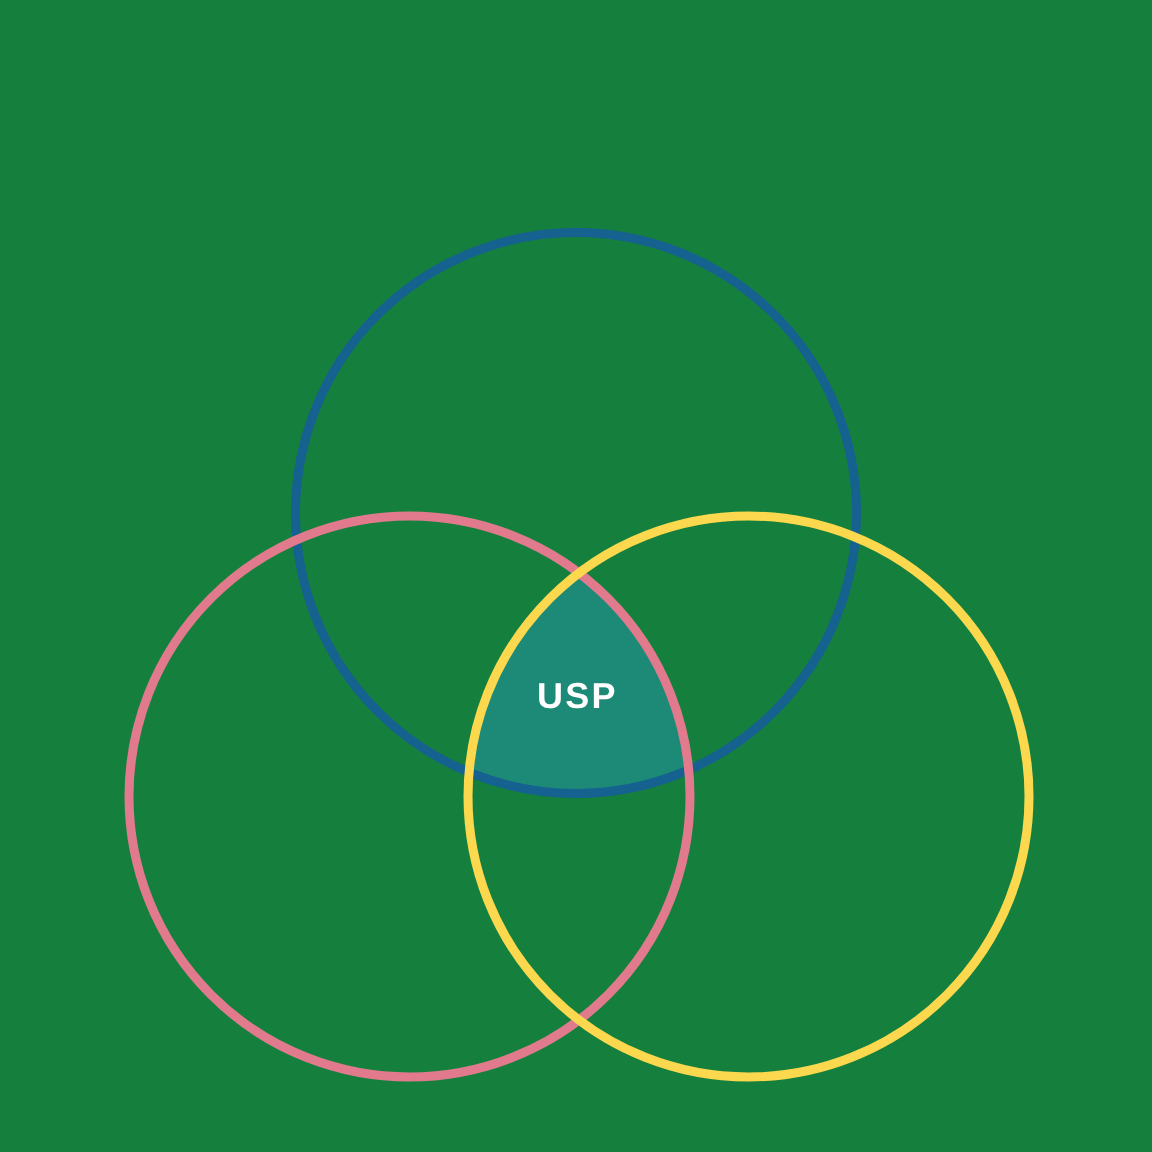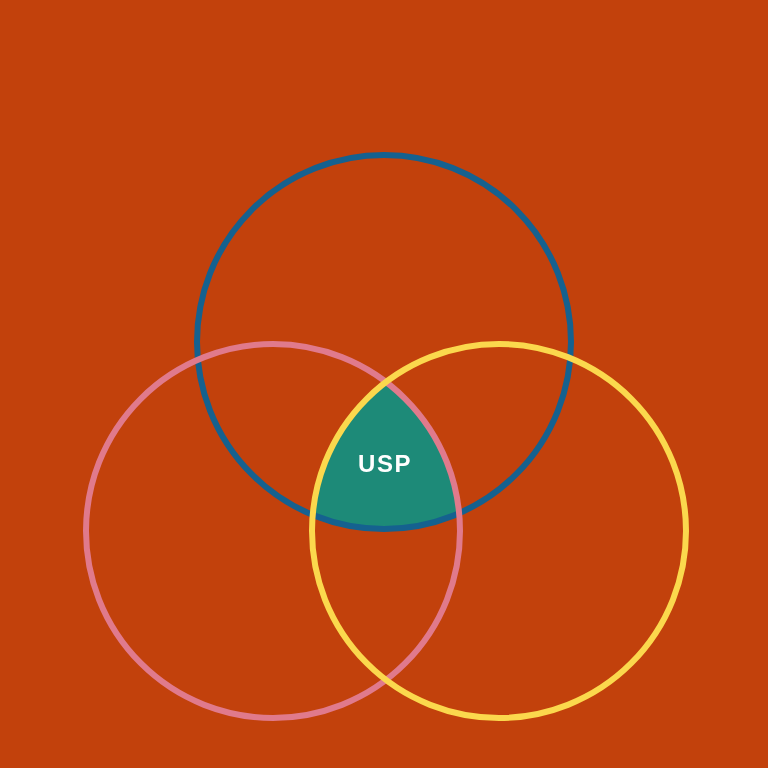--- a/index.html
+++ b/index.html
@@ -8,21 +8,21 @@
     width: 768px;
     height: 768px;
     overflow: hidden;
     font-family: "Liberation Sans", sans-serif;
   }
   body { background: #000000; }
   .stage {
     position: relative;
     width: 768px;
     height: 768px;
-    background: #c2410c;
+    background: #15803d;
   }
   svg { display: block; }
   .venn-circle {
     fill: none;
     stroke-width: 6;
   }
   .center-label {
     font-family: "Liberation Sans", sans-serif;
     font-size: 24px;
     font-weight: 700;

